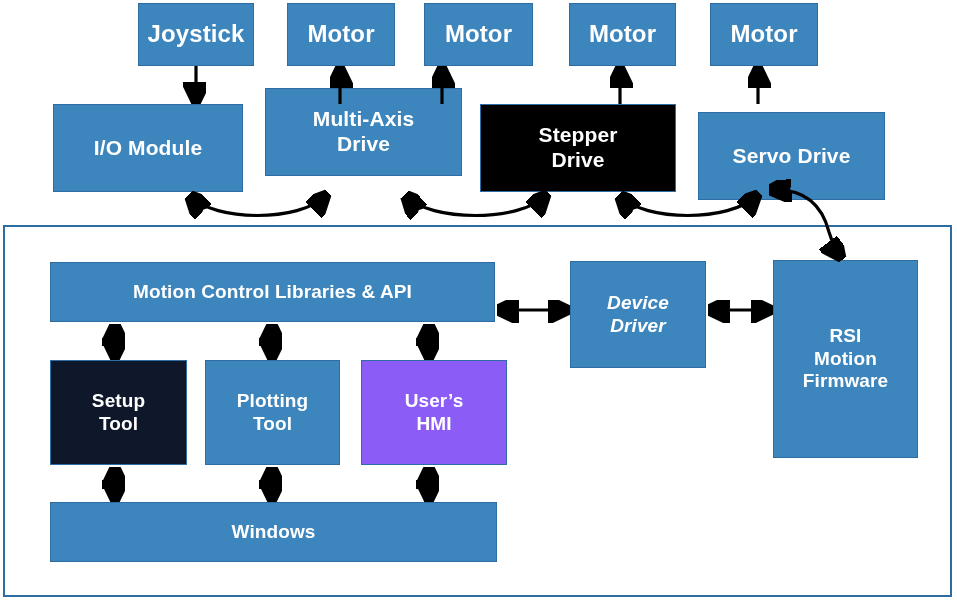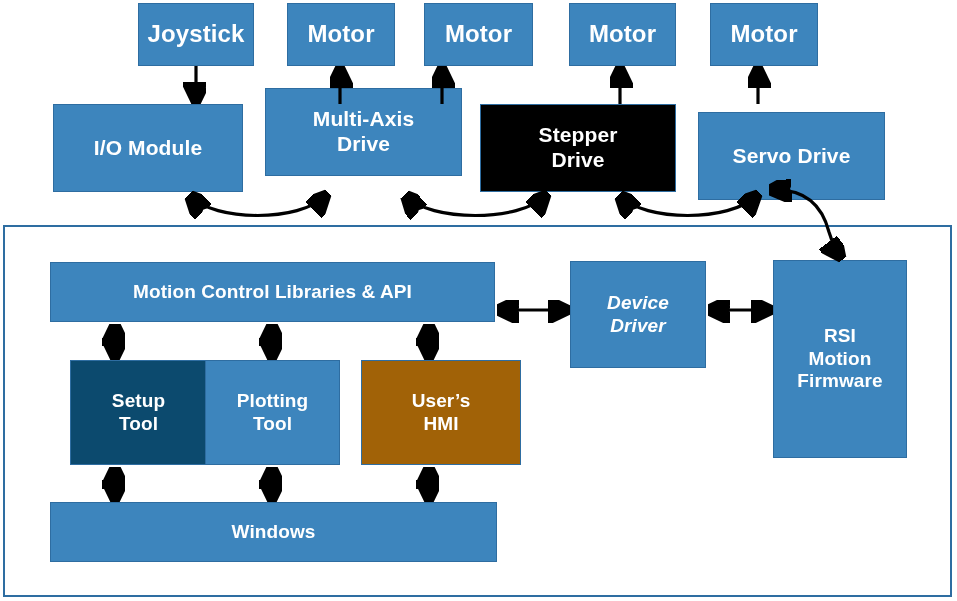--- a/index.html
+++ b/index.html
@@ -64,30 +64,30 @@
       <div class="box small" style="left: 424px; top: 3px; width: 109px; height: 63px; background: rgb(61, 133, 189); border-color: rgb(46, 109, 161); color: rgb(255, 255, 255);"><span>Motor</span></div>
       <div class="box small" style="left: 569px; top: 3px; width: 107px; height: 63px; background: rgb(61, 133, 189); border-color: rgb(46, 109, 161); color: rgb(255, 255, 255);"><span>Motor</span></div>
       <div class="box small" style="left: 710px; top: 3px; width: 108px; height: 63px; background: rgb(61, 133, 189); border-color: rgb(46, 109, 161); color: rgb(255, 255, 255);"><span>Motor</span></div>
       <div class="box medium" style="left: 53px; top: 104px; width: 190px; height: 88px; background: rgb(61, 133, 189); border-color: rgb(46, 109, 161); color: rgb(255, 255, 255);"><span>I/O Module</span></div>
       <div class="box medium" style="left: 265px; top: 88px; width: 197px; height: 88px; background: rgb(61, 133, 189); border-color: rgb(46, 109, 161); color: rgb(255, 255, 255);"><span>Multi-Axis
 Drive</span></div>
       <div class="box medium" style="left: 480px; top: 104px; width: 196px; height: 88px; background: #000000; border-color: rgb(46, 109, 161); color: rgb(255, 255, 255);"><span>Stepper
 Drive</span></div>
       <div class="box medium" style="left: 698px; top: 104px; width: 187px; height: 88px; background: rgb(61, 133, 189); border-color: rgb(46, 109, 161); color: rgb(255, 255, 255); margin-top: 8px;"><span>Servo Drive</span></div>
       <div class="box large" style="left: 50px; top: 262px; width: 445px; height: 60px; background: rgb(61, 133, 189); border-color: rgb(46, 109, 161); color: rgb(255, 255, 255);"><span>Motion Control Libraries &amp; API</span></div>
-      <div class="box large" style="left: 50px; top: 360px; width: 137px; height: 105px; background: #0c4a6e; border-color: rgb(46, 109, 161); color: rgb(255, 255, 255); margin-left: 20px;"><span>Setup
+      <div class="box large" style="left: 50px; top: 360px; width: 137px; height: 105px; background: #0f172a; border-color: rgb(46, 109, 161); color: rgb(255, 255, 255);"><span>Setup
 Tool</span></div>
       <div class="box large" style="left: 205px; top: 360px; width: 135px; height: 105px; background: rgb(61, 133, 189); border-color: rgb(46, 109, 161); color: rgb(255, 255, 255);"><span>Plotting
 Tool</span></div>
-      <div class="box large" style="left: 361px; top: 360px; width: 160px; height: 105px; background: #a16207; border-color: rgb(46, 109, 161); color: rgb(255, 255, 255); justify-content: center;"><span>User’s
+      <div class="box large" style="left: 361px; top: 360px; width: 146px; height: 105px; background: #8b5cf6; border-color: rgb(46, 109, 161); color: rgb(255, 255, 255); justify-content: center;"><span>User’s
 HMI</span></div>
       <div class="box large" style="left: 50px; top: 502px; width: 447px; height: 60px; background: rgb(61, 133, 189); border-color: rgb(46, 109, 161); color: rgb(255, 255, 255);"><span>Windows</span></div>
       <div class="box large" style="left: 570px; top: 261px; width: 136px; height: 107px; background: rgb(61, 133, 189); border-color: rgb(46, 109, 161); color: rgb(255, 255, 255); font-style: italic;"><span>Device
 Driver</span></div>
-      <div class="box large" style="left: 773px; top: 260px; width: 134px; height: 198px; background: rgb(61, 133, 189); border-color: rgb(46, 109, 161); color: rgb(255, 255, 255);"><span>RSI
+      <div class="box large" style="left: 773px; top: 260px; width: 145px; height: 198px; background: rgb(61, 133, 189); border-color: rgb(46, 109, 161); color: rgb(255, 255, 255);"><span>RSI
 Motion
 Firmware</span></div>
     </div>
 
   <svg class="arrows" viewBox="0 0 957 601">
     <defs>
       <marker id="ah" markerWidth="7" markerHeight="7" refX="5.6" refY="3" orient="auto" markerUnits="strokeWidth">
         <path d="M0,0 L6.2,3 L0,6 L1.4,3 z" fill="#000000" stroke="none"></path>
       </marker>
       <marker id="ah-start" markerWidth="7" markerHeight="7" refX="0.6" refY="3" orient="auto" markerUnits="strokeWidth">

